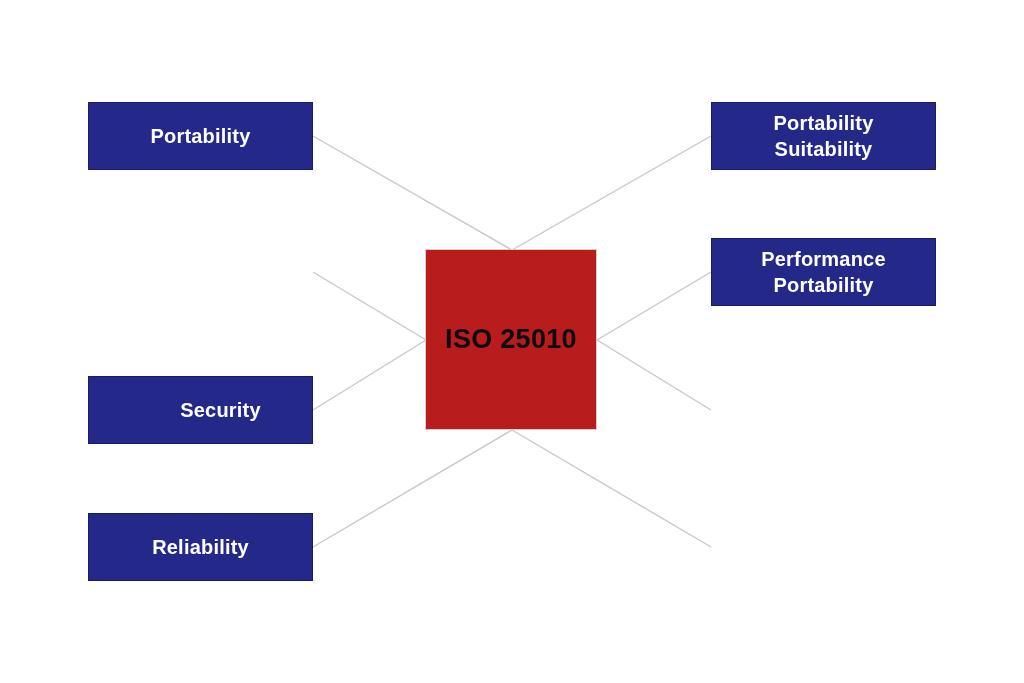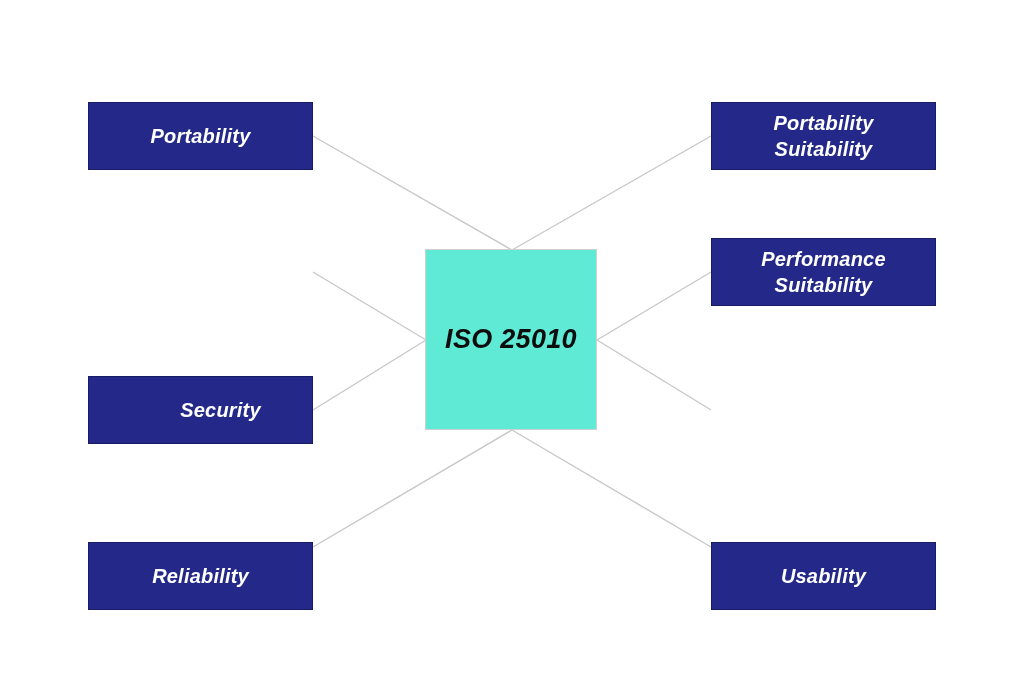--- a/index.html
+++ b/index.html
@@ -7,21 +7,20 @@
     padding: 0;
     background: #ffffff;
     font-family: "Liberation Sans", "DejaVu Sans", sans-serif;
   }
   .canvas {
     position: relative;
     width: 1024px;
     height: 683px;
     background: #ffffff;
     overflow: hidden;
-    font-style: italic;
   }
   svg.connectors {
     position: absolute;
     left: 0;
     top: 0;
     width: 1024px;
     height: 683px;
     pointer-events: none;
   }
   svg.connectors line {
@@ -46,28 +45,28 @@
     text-align: center;
     line-height: 1.3;
     max-width: 175px;
     letter-spacing: 0.2px;
   }
   .col-left  { left: 88px;  }
   .col-right { left: 711px; }
   .row-1 { top: 102px; }
   .row-2 { top: 238px; }
   .row-3 { top: 376px; padding-left: 40px; }
-  .row-4 { top: 542px; }
+  .row-4 { top: 513px; }
   .center-node {
     position: absolute;
     left: 425px;
     top: 249px;
     width: 172px;
     height: 181px;
-    background: #5eead4;
+    background: #b91c1c;
     border: 1px solid #cfcfcf;
     box-sizing: border-box;
     display: flex;
     align-items: center;
     justify-content: center;
   }
   .center-node .label {
     color: #0d0d0d;
     font-size: 27px;
     font-weight: bold;
@@ -98,23 +97,20 @@
     <span class="label">Security</span>
   </div>
   <div class="node col-left row-4">
     <span class="label">Reliability</span>
   </div>
 
   <div class="node col-right row-1">
     <span class="label">Portability Suitability</span>
   </div>
   <div class="node col-right row-2">
-    <span class="label">Performance Suitability</span>
-  </div>
-  <div class="node col-right row-4">
-    <span class="label">Usability</span>
+    <span class="label">Performance Portability</span>
   </div>
 
   <div class="center-node">
     <span class="label">ISO 25010</span>
   </div>
 
 </div>
 
 </body></html>

